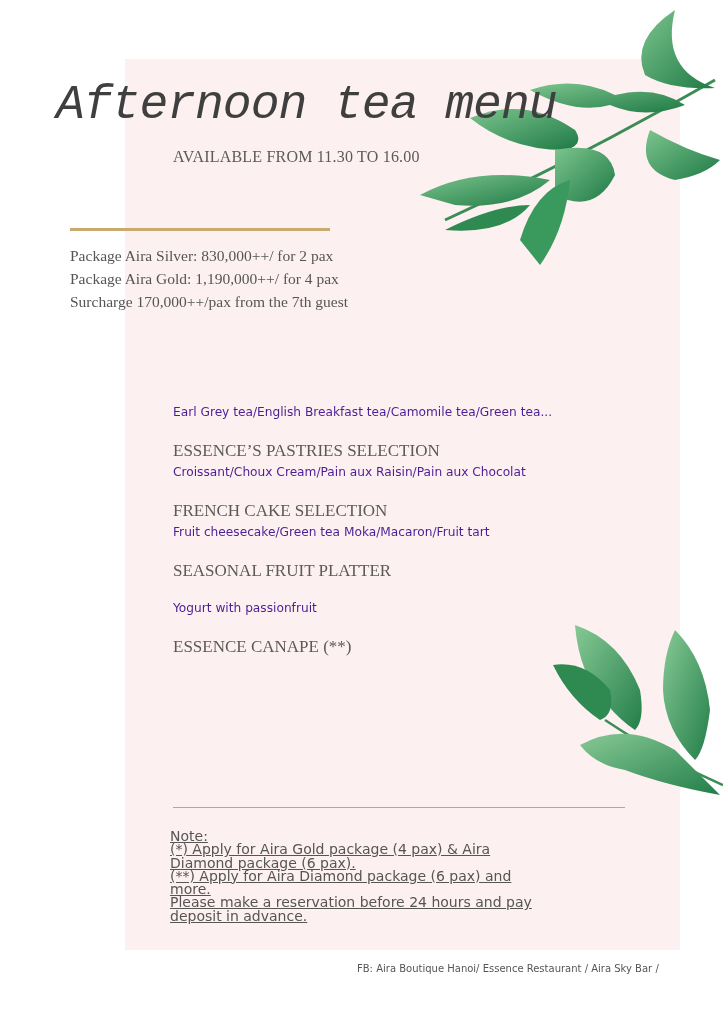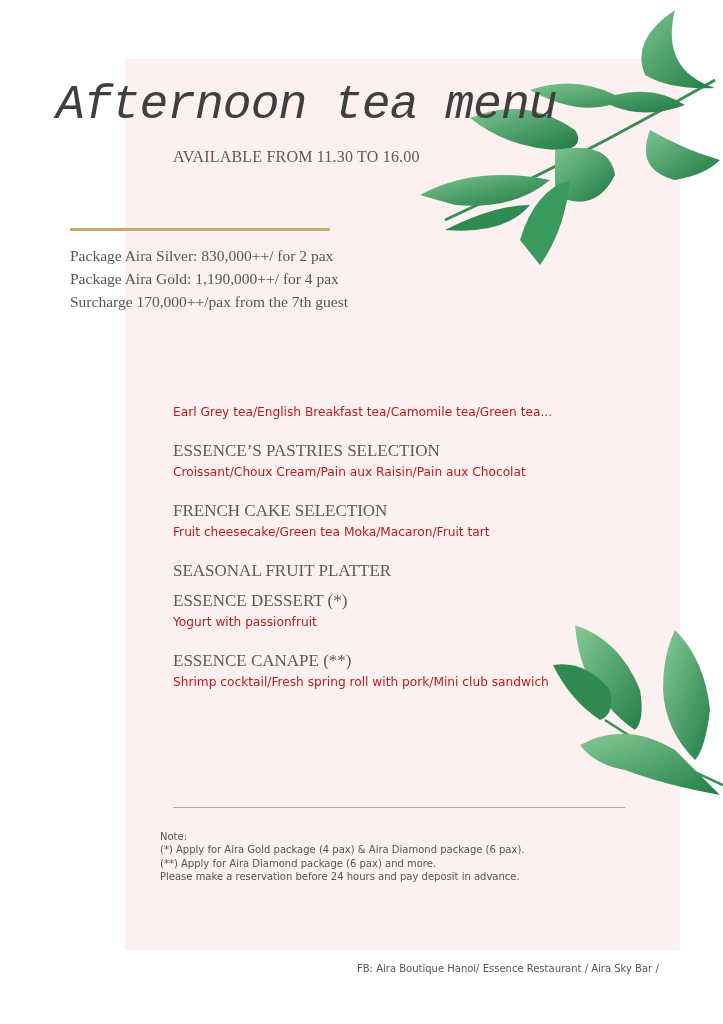--- a/index.html
+++ b/index.html
@@ -34,30 +34,30 @@
     line-height: 23px;
   }
   .packages div { white-space: nowrap; }
   .menu { position: absolute; left: 173px; top: 402px; width: 440px; }
   .section { margin-bottom: 18px; }
   .section-title {
     font-family: "Liberation Serif", serif; font-size: 17px; color: #5a5a5a;
     white-space: nowrap; line-height: 22px;
   }
   .section-desc {
-    font-family: "DejaVu Sans", sans-serif; font-size: 12.2px; color: #b91c1c;
+    font-family: "DejaVu Sans", sans-serif; font-size: 12.2px; color: #4c1d95;
     white-space: nowrap; line-height: 20px;
   }
   .divider {
     position: absolute; left: 173px; top: 807px; width: 452px; height: 1px;
     background: #a9a9a9;
   }
   .notes {
-    position: absolute; left: 160px; top: 830px; width: 380px;
-    font-size: 10px; color: #555; line-height: 13.3px;
+    position: absolute; left: 170px; top: 830px; width: 380px;
+    font-size: 14px; color: #555; line-height: 13.3px; text-decoration: underline;
   }
   .footer {
     position: absolute; left: 357px; top: 963px;
     font-size: 10px; color: #555; white-space: nowrap;
   }
   .leaves-top { position: absolute; left: 415px; top: 0px; }
   .leaves-bottom { position: absolute; left: 545px; top: 620px; }
 </style>
 </head>
 <body>
@@ -112,30 +112,28 @@
     <div class="section-desc">Earl Grey tea/English Breakfast tea/Camomile tea/Green tea...</div>
   </div>
   <div class="section">
     <div class="section-title">ESSENCE’S PASTRIES SELECTION</div>
     <div class="section-desc">Croissant/Choux Cream/Pain aux Raisin/Pain aux Chocolat</div>
   </div>
   <div class="section">
     <div class="section-title">FRENCH CAKE SELECTION</div>
     <div class="section-desc">Fruit cheesecake/Green tea Moka/Macaron/Fruit tart</div>
   </div>
-  <div class="section" style="margin-bottom:8px;">
+  <div class="section" style="margin-bottom:16px;">
     <div class="section-title">SEASONAL FRUIT PLATTER</div>
   </div>
   <div class="section">
-    <div class="section-title">ESSENCE DESSERT (*)</div>
     <div class="section-desc">Yogurt with passionfruit</div>
   </div>
   <div class="section">
     <div class="section-title">ESSENCE CANAPE (**)</div>
-    <div class="section-desc">Shrimp cocktail/Fresh spring roll with pork/Mini club sandwich</div>
   </div>
 </div>
 
 <div class="divider"></div>
 
 <div class="notes">
   <div>Note:</div>
   <div>(*) Apply for Aira Gold package (4 pax) &amp; Aira Diamond package (6 pax).</div>
   <div>(**) Apply for Aira Diamond package (6 pax) and more.</div>
   <div>Please make a reservation before 24 hours and pay deposit in advance.</div>

